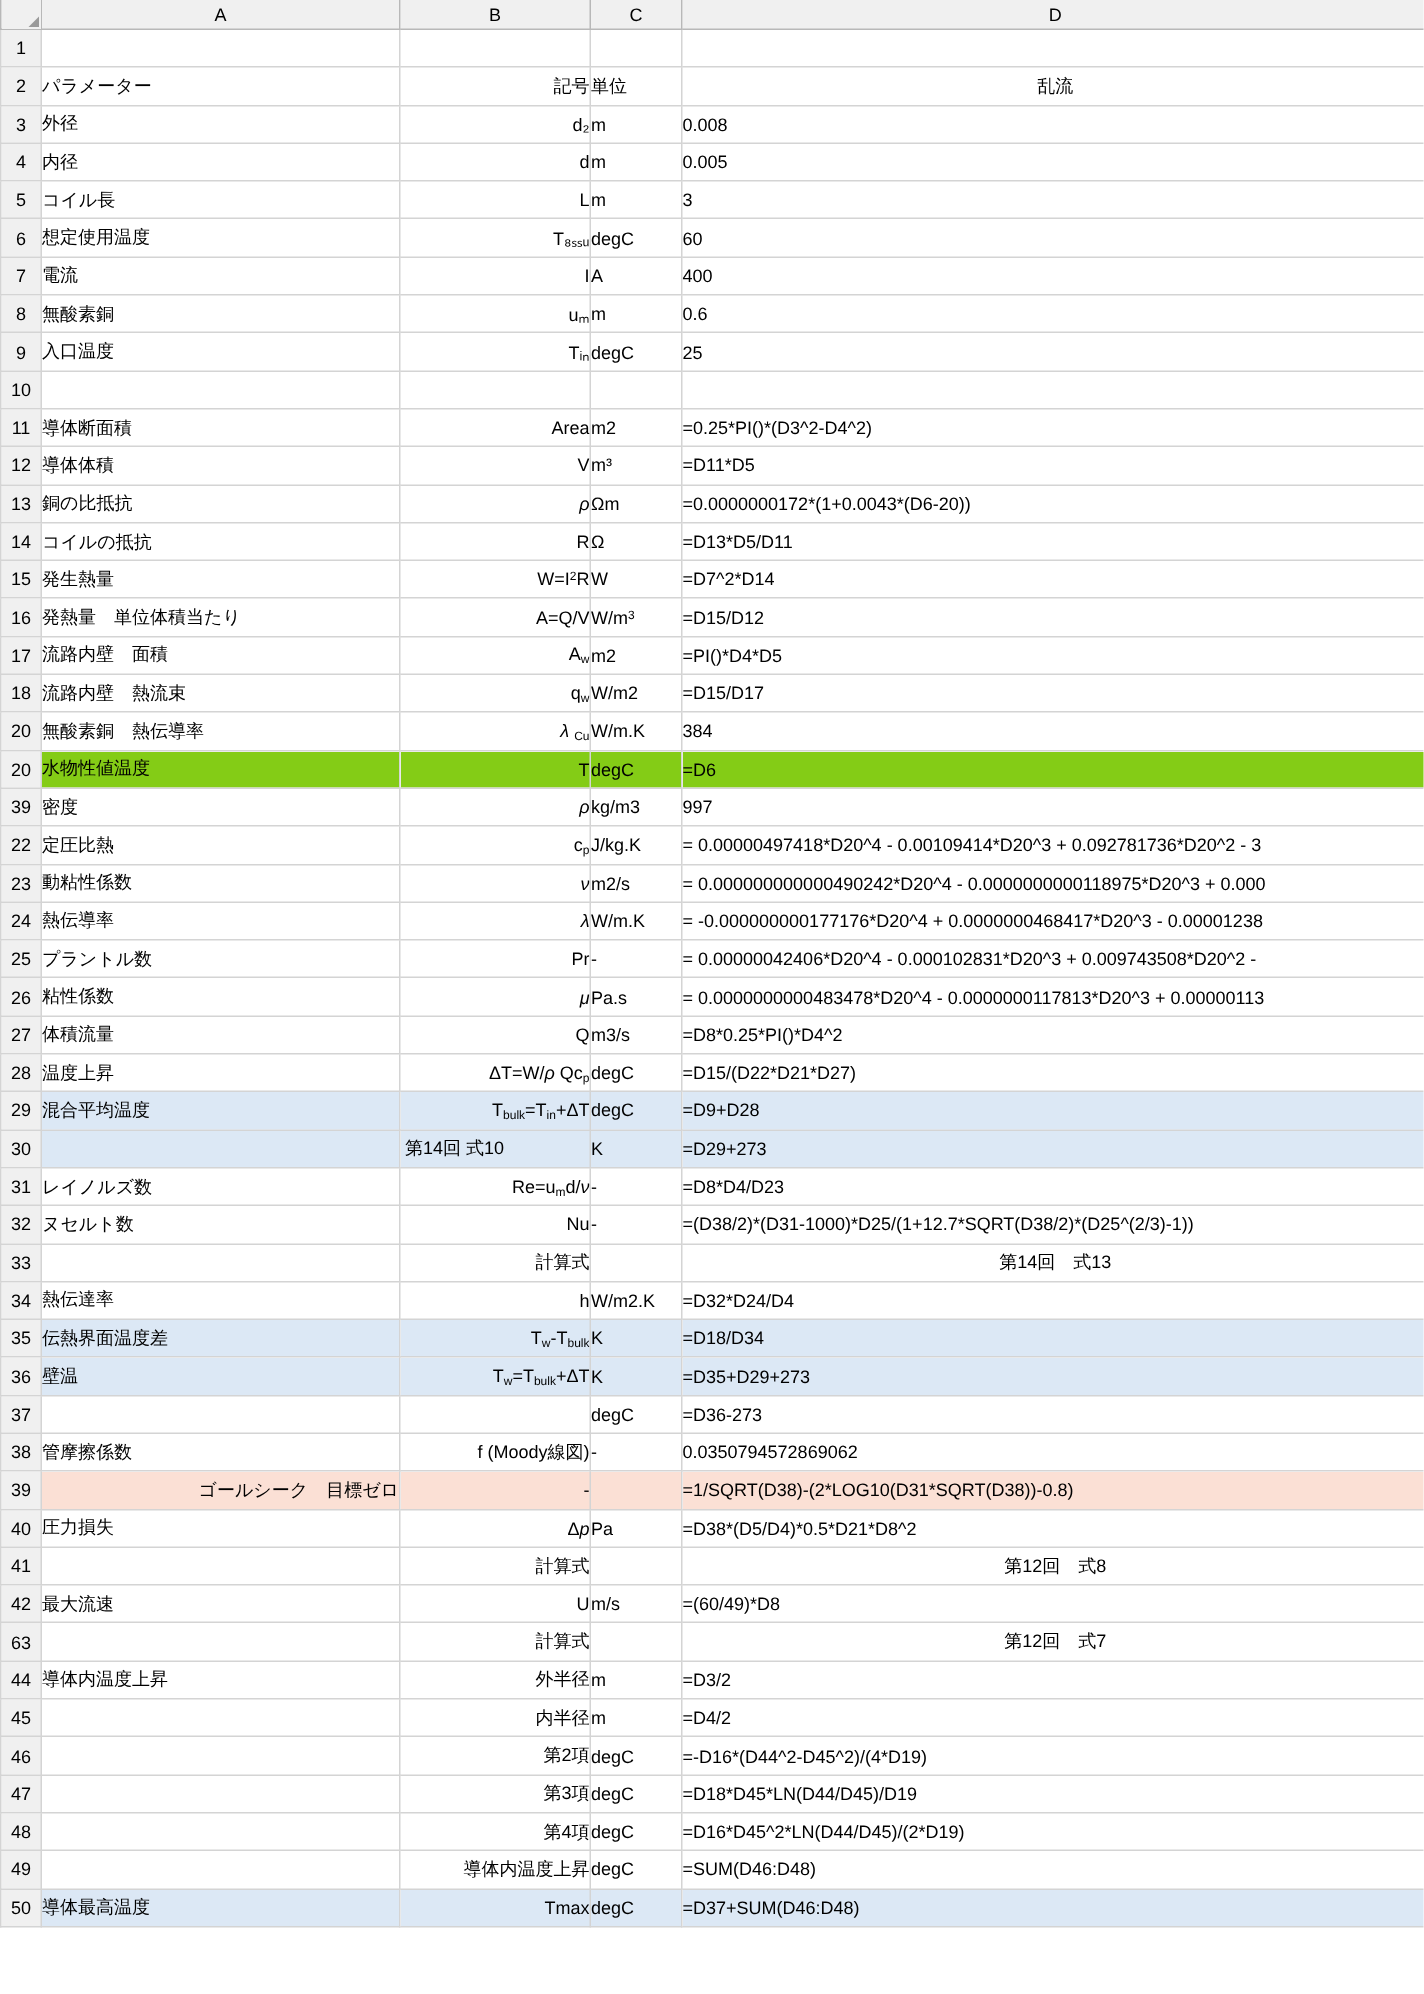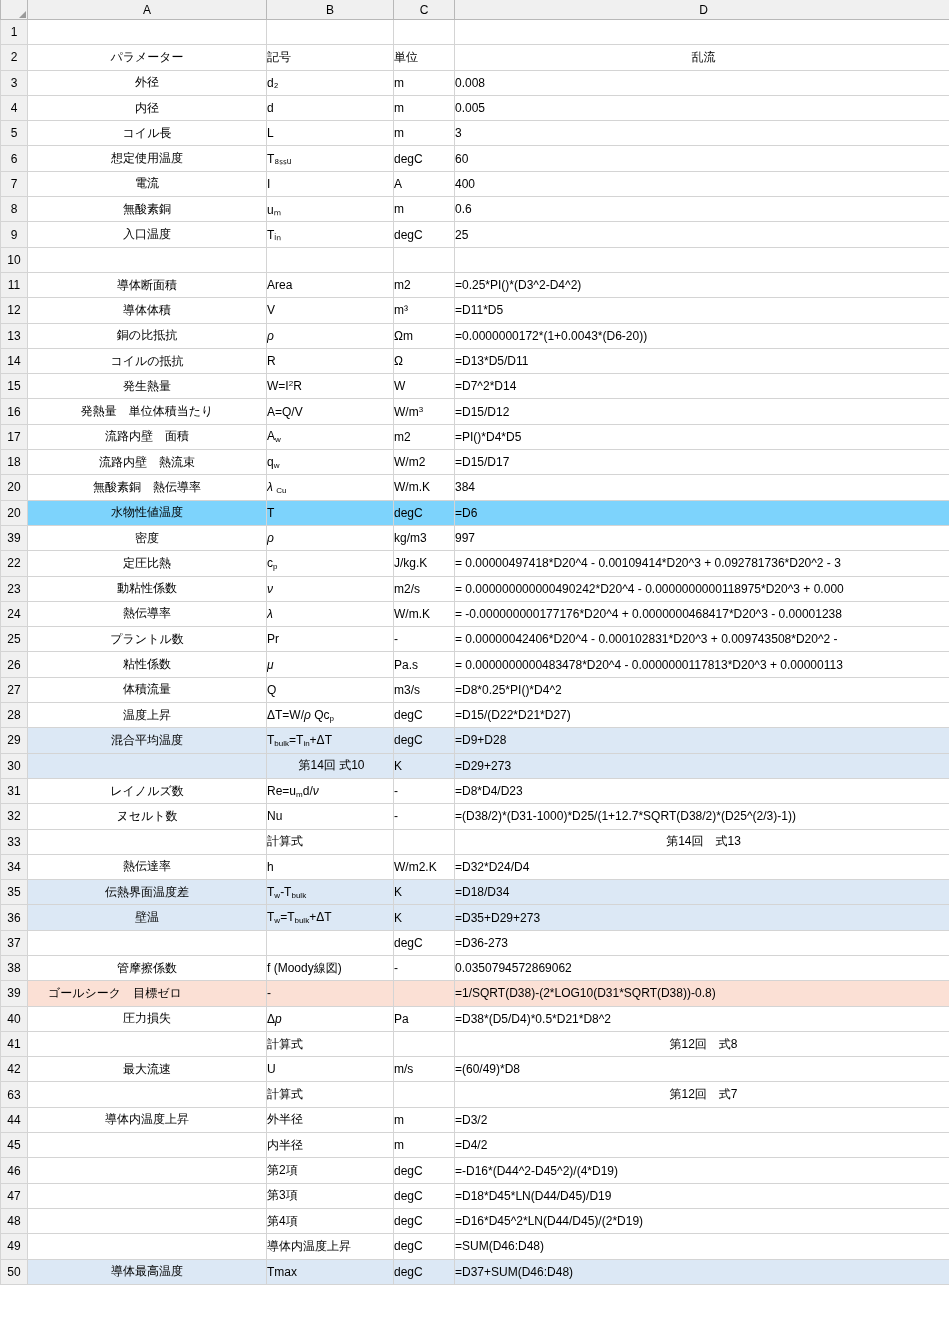--- a/index.html
+++ b/index.html
@@ -64,26 +64,26 @@
     border-left: none;
     text-align: center;
     vertical-align: middle;
     font-size: 12px;
     color: #000;
   }
   tr.datarow td {
     height: 24.3px;
     vertical-align: middle;
   }
-  td.cA { width: 238px; text-align: center; }
-  td.cB { width: 126px; text-align: left; }
+  td.cA { width: 238px; text-align: left; }
+  td.cB { width: 126px; text-align: right; }
   td.cC { width: 60px;  text-align: left; }
   td.cD { width: 497px; text-align: left; padding-left: 3px; }
   td.cD.ctr { text-align: center; padding-left: 0; }
-  .fill-green { background: #7dd3fc; }
+  .fill-green { background: #84cc16; }
   .fill-blue  { background: #dce8f5; }
   .fill-peach { background: #fbe0d5; }
   .bold { font-weight: bold; }
   sub { font-size: 8px; vertical-align: -0.25em; }
   sup { font-size: 8px; vertical-align: 0.45em; }
   .ital { font-style: italic; }
 </style>
 </head>
 <body>
 
@@ -328,21 +328,21 @@
       <td class="rowhead">29</td>
       <td class="cA fill-blue">混合平均温度</td>
       <td class="cB fill-blue">T<sub>bulk</sub>=T<sub>in</sub>+ΔT</td>
       <td class="cC fill-blue">degC</td>
       <td class="cD fill-blue">=D9+D28</td>
     </tr>
 
     <tr class="datarow">
       <td class="rowhead">30</td>
       <td class="cA fill-blue"></td>
-      <td class="cB fill-blue" style="text-align:center;padding-left:3px">第14回 式10</td>
+      <td class="cB fill-blue" style="text-align:left;padding-left:3px">第14回 式10</td>
       <td class="cC fill-blue">K</td>
       <td class="cD fill-blue">=D29+273</td>
     </tr>
 
     <tr class="datarow">
       <td class="rowhead">31</td>
       <td class="cA">レイノルズ数</td>
       <td class="cB">Re=u<sub>m</sub>d/<span class="ital">ν</span></td>
       <td class="cC">-</td>
       <td class="cD">=D8*D4/D23</td>
@@ -399,21 +399,21 @@
     <tr class="datarow">
       <td class="rowhead">38</td>
       <td class="cA">管摩擦係数</td>
       <td class="cB">f (Moody線図)</td>
       <td class="cC">-</td>
       <td class="cD">0.0350794572869062</td>
     </tr>
 
     <tr class="datarow">
       <td class="rowhead">39</td>
-      <td class="cA fill-peach" style="text-align:left;padding-left:20px">ゴールシーク　目標ゼロ</td>
+      <td class="cA fill-peach" style="text-align:right;padding-left:6px">ゴールシーク　目標ゼロ</td>
       <td class="cB fill-peach">-</td>
       <td class="cC fill-peach"></td>
       <td class="cD fill-peach">=1/SQRT(D38)-(2*LOG10(D31*SQRT(D38))-0.8)</td>
     </tr>
 
     <tr class="datarow">
       <td class="rowhead">40</td>
       <td class="cA">圧力損失</td>
       <td class="cB">Δ<span class="ital">p</span></td>
       <td class="cC">Pa</td>

